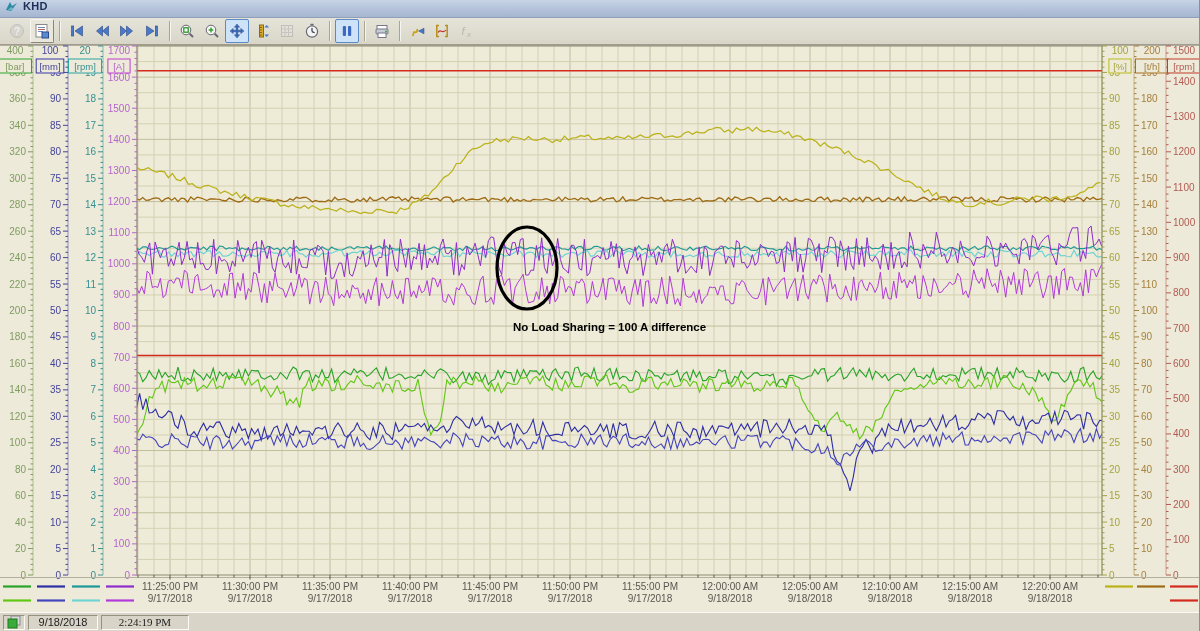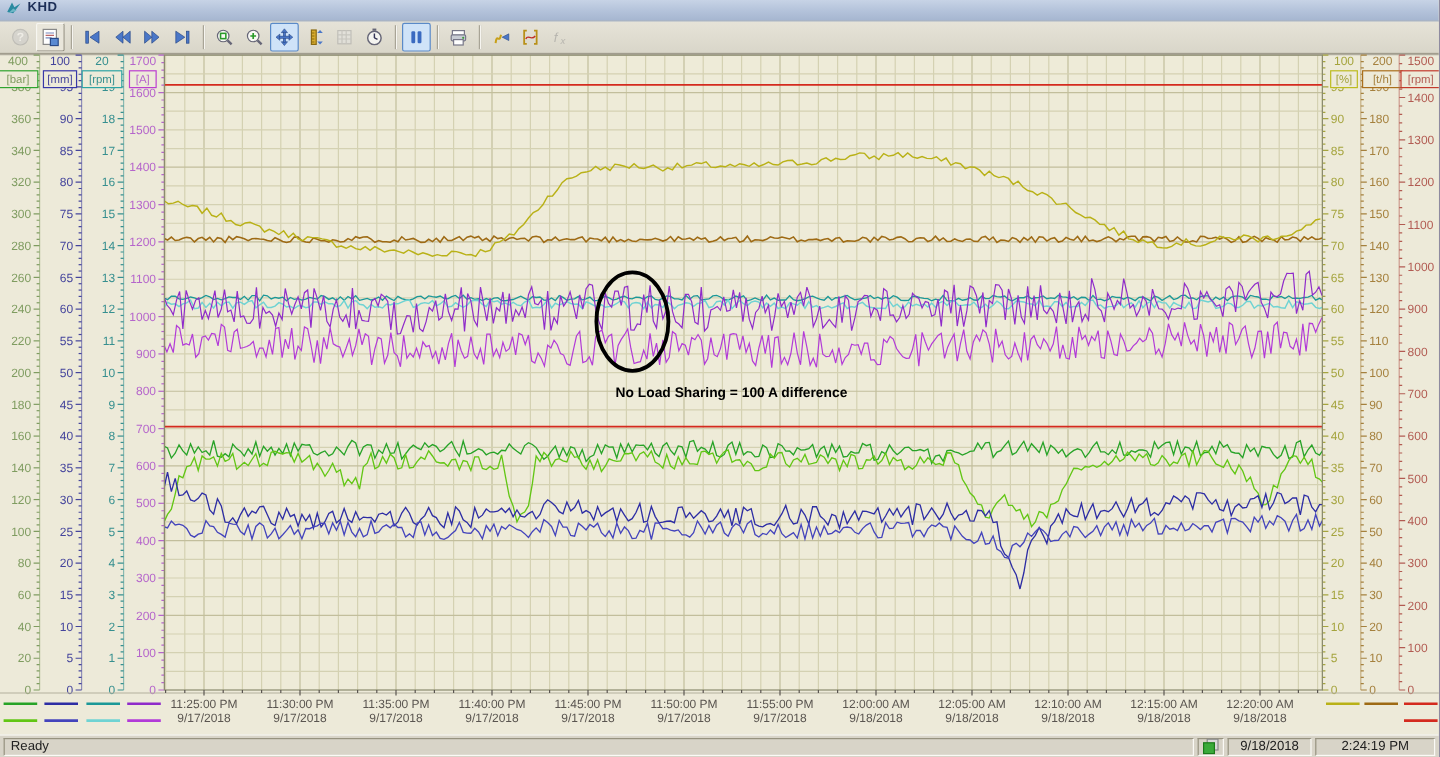--- a/index.html
+++ b/index.html
@@ -22,21 +22,21 @@
   .chart-region{position:absolute;left:0;top:45px;width:1200px;height:567px;background:#edead9;}
   #chart-svg{display:block;}
   .statusbar{position:absolute;left:0;top:612px;width:100%;height:19px;background:#d8d4c8;
     border-top:1px solid #fbfaf6;display:flex;align-items:center;gap:3px;
     padding:1px 3px;box-sizing:border-box;}
   .spanel{border:1px solid;border-color:#96927f #fbfaf6 #fbfaf6 #96927f;
     font-size:11px;color:#222;height:15px;display:flex;align-items:center;padding:0 5px;box-sizing:border-box;}
   .spanel.ready{flex:1;}
   .spanel.icon{width:22px;justify-content:center;padding:0;}
   .spanel.date{width:70px;justify-content:center;}
-  .spanel.time{width:100px;justify-content:center;}
+  .spanel.time{width:88px;justify-content:center;font-family:Liberation Serif, serif;}
 </style>
 </head>
 <body>
 
 <div class="window">
 
   <div class="titlebar">
     <svg width="13" height="13" viewBox="0 0 13 13">
       <polygon points="1,10 5,2 7,6 12,3 6,11" fill="#2a8aa0"></polygon>
       <polygon points="2,11 6,7 9,9" fill="#6fb7c6"></polygon>
@@ -1253,21 +1253,20 @@
           <line x1="106" y1="600.5" x2="134" y2="600.5" stroke="#b23ad8" stroke-width="2.2"></line>
           <line x1="1105" y1="586.5" x2="1133" y2="586.5" stroke="#b9b117" stroke-width="2.2"></line>
           <line x1="1137" y1="586.5" x2="1165" y2="586.5" stroke="#9e6a14" stroke-width="2.2"></line>
           <line x1="1170" y1="586.5" x2="1198" y2="586.5" stroke="#d42a1e" stroke-width="2.2"></line>
           <line x1="1170" y1="600.5" x2="1198" y2="600.5" stroke="#d42a1e" stroke-width="2.2"></line>
         </g>
       </svg>
   </div>
 
   <div class="statusbar">
-    <div class="spanel ready">Ready</div>
     <div class="spanel icon">
       <svg width="14" height="14" viewBox="0 0 14 14">
         <rect x="4" y="1" width="9" height="9" fill="#d9d9d9" stroke="#8a8a8a"></rect>
         <rect x="1" y="4" width="9" height="9" fill="#3aaa3a" stroke="#1a7a1a"></rect>
       </svg>
     </div>
     <div class="spanel date">9/18/2018</div>
     <div class="spanel time">2:24:19 PM</div>
   </div>
 

